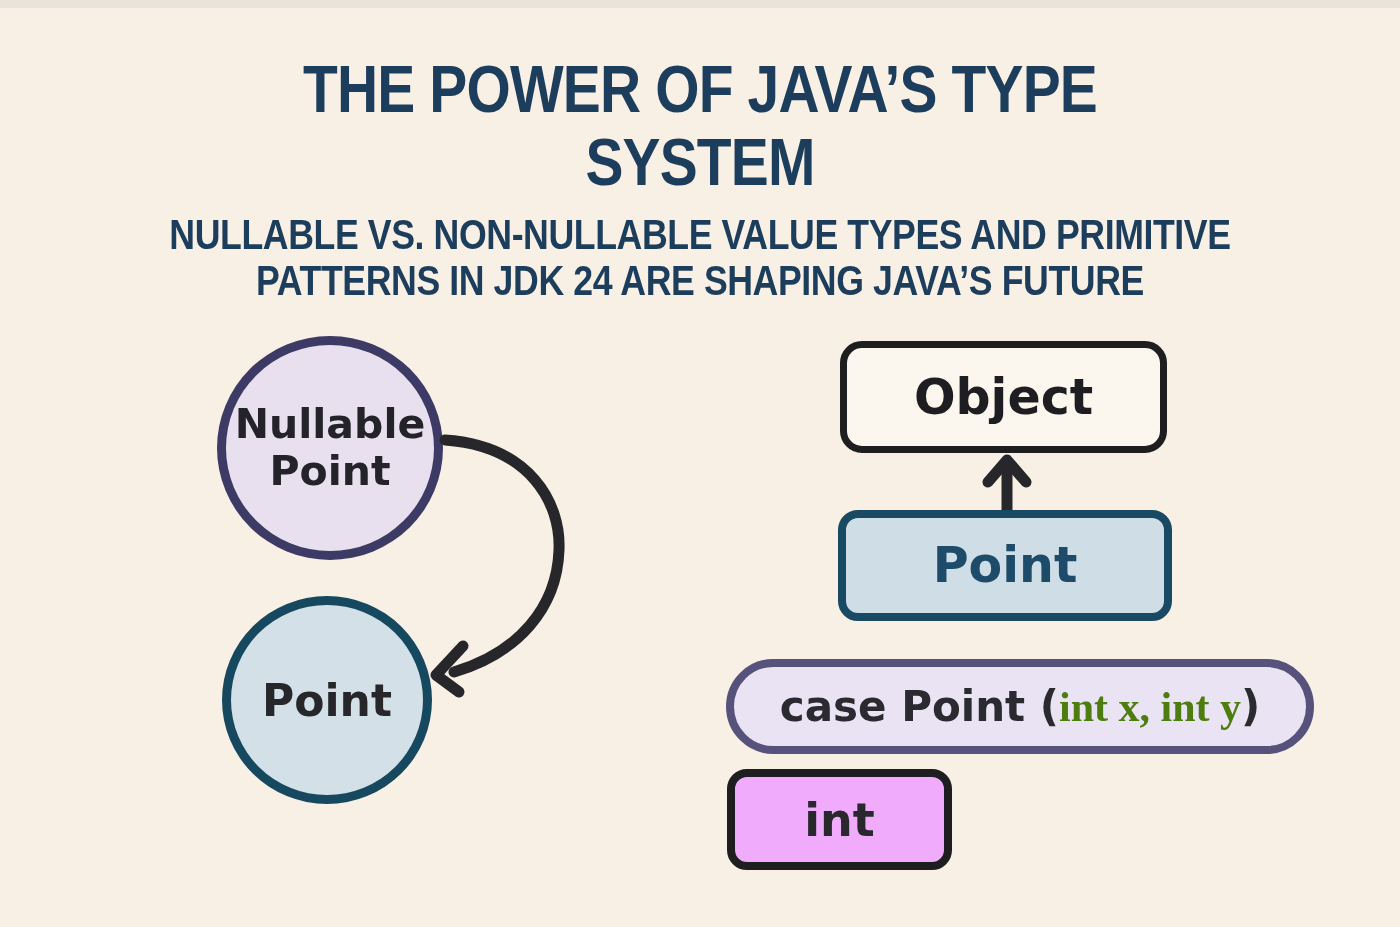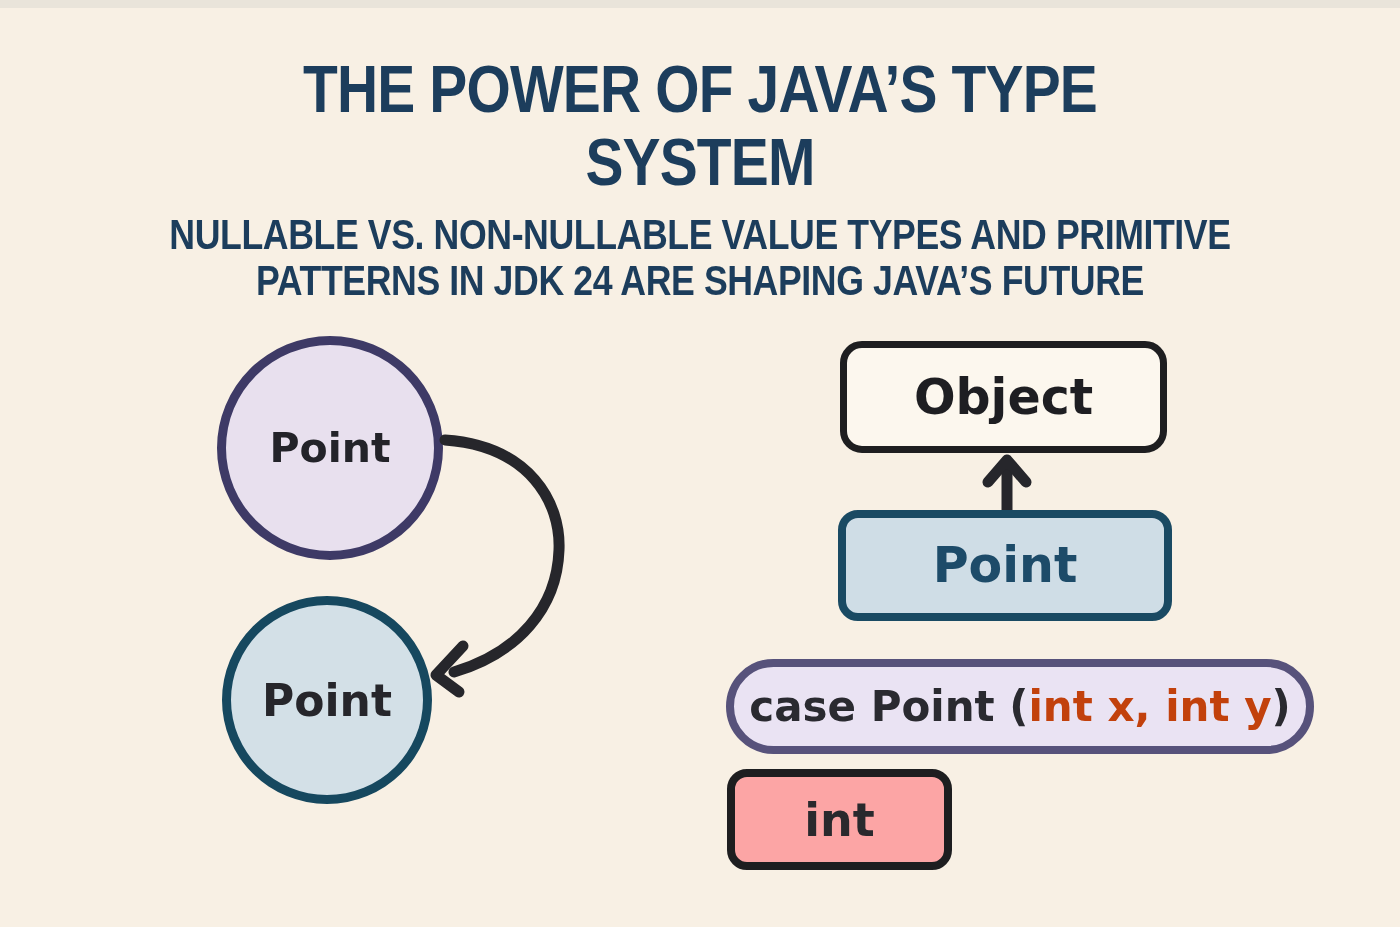--- a/index.html
+++ b/index.html
@@ -65,24 +65,24 @@
     left:838px;top:502px;width:334px;height:111px;
     background:#cfdde6;border:8px solid #1a4a63;border-radius:20px;
     font-size:49px;color:#1d4b69;
   }
   .pill-pattern{
     left:726px;top:651px;width:588px;height:95px;
     background:#eae3f3;border:8px solid #57527b;border-radius:48px;
     font-size:42px;color:#2a2a30;
     white-space:pre;
   }
-  .pill-pattern .kw{color:#c2410c;}
+  .pill-pattern .kw{color:#4d7c0f;font-family:Liberation Serif, serif;}
   .box-int{
     left:727px;top:761px;width:225px;height:101px;
-    background:#fca5a5;border:8px solid #1e1e20;border-radius:20px;
+    background:#f0abfc;border:8px solid #1e1e20;border-radius:20px;
     font-size:46px;color:#29292d;
   }
   
   .arrow-svg{position:absolute;overflow:visible;}
 </style>
 </head>
 <body>
 
 <div class="canvas">
 
@@ -90,20 +90,21 @@
     <div>THE POWER OF JAVA’S TYPE</div>
     <div>SYSTEM</div>
   </div>
   <div class="subtitle">
     <div>NULLABLE VS. NON-NULLABLE VALUE TYPES AND PRIMITIVE</div>
     <div>PATTERNS IN JDK 24 ARE SHAPING JAVA’S FUTURE</div>
   </div>
 
   <div class="node circle-nullable">
     <div>
+      <div>Nullable</div>
       <div>Point</div>
     </div>
   </div>
 
   <div class="node circle-point">
     <span>Point</span>
   </div>
 
   <svg class="arrow-svg" style="left:418px;top:400px;" width="180" height="300" viewBox="0 0 180 300">
     <path d="M 27 32 C 112 38 143 95 141 142 C 139 200 100 245 36 264" fill="none" stroke="#26262b" stroke-width="11" stroke-linecap="round"></path>

